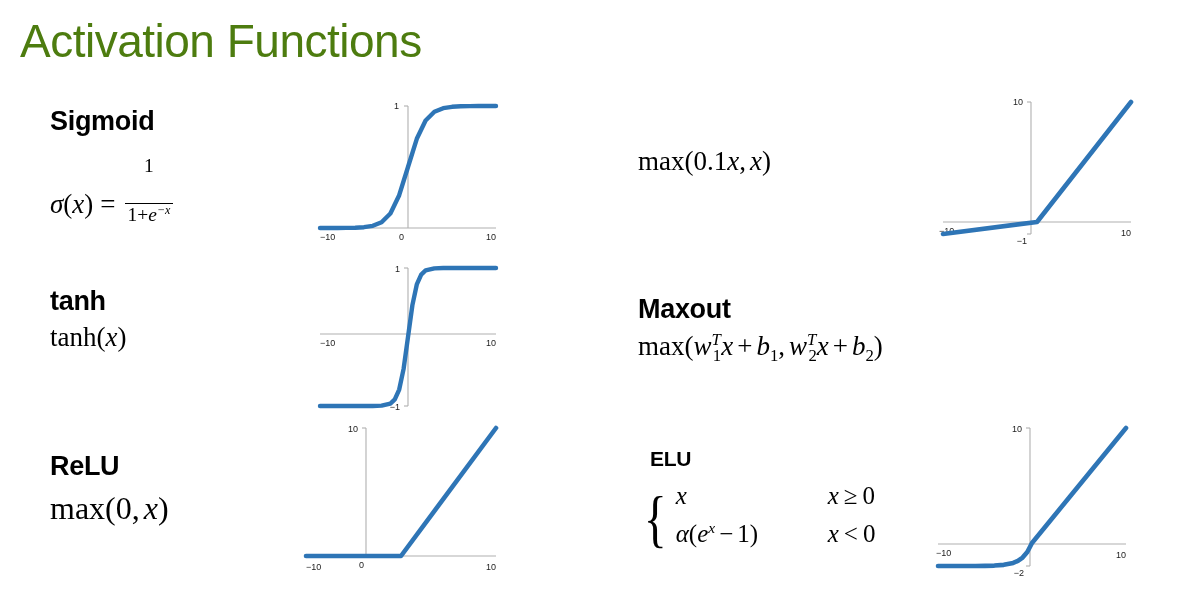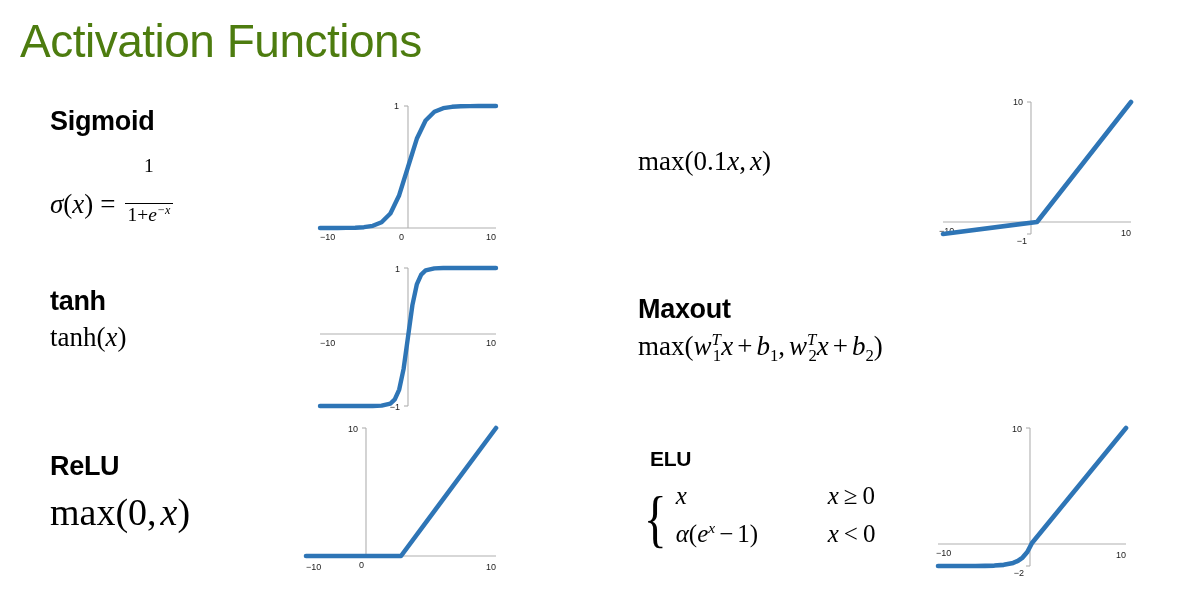--- a/index.html
+++ b/index.html
@@ -149,21 +149,21 @@
       <text class="tick-label" x="84" y="14" text-anchor="end">1</text>
       <text class="tick-label" x="84" y="152" text-anchor="end">−1</text>
       <text class="tick-label" x="4" y="88" text-anchor="start">−10</text>
       <text class="tick-label" x="180" y="88" text-anchor="end">10</text>
       <path class="curve" id="tanh-curve" stroke="#2e75b6" stroke-width="4.4" d="M4.00,148.00 L21.60,148.00 L39.20,147.99 L48.00,147.99 L56.80,147.95 L65.60,147.66 L74.40,145.52 L78.80,141.45 L83.20,131.55 L87.60,110.88 L92.00,79.00 L96.40,47.12 L100.80,26.45 L105.20,16.55 L109.60,12.48 L118.40,10.34 L127.20,10.05 L136.00,10.01 L144.80,10.01 L162.40,10.00 L180.00,10.00"></path>
     </svg>
   </div>
 
   <div class="fn-name" style="left:50px; top:451px;">ReLU</div>
 
-  <div class="fn-formula" style="left:50px; top:490px; font-size:38px;">
+  <div class="fn-formula" style="left:50px; top:490px; font-size:32px;">
     <span class="mathrm">max</span><span class="mathrm">(</span><span class="mathrm">0</span><span class="mathrm" style="padding-right:4px;">,</span><span class="mathvar">x</span><span class="mathrm">)</span>
   </div>
 
   <div class="plot" style="left:300px; top:418px;">
     <svg width="210" height="160" viewBox="0 0 210 160" aria-label="relu plot">
       <path class="axis-line" d="M6,138 L196,138" stroke="#b0b0b0"></path>
       <path class="axis-line" d="M66,138 L66,10" stroke="#b0b0b0"></path>
       <path class="axis-line" d="M62,10 L66,10" stroke="#b0b0b0"></path>
       <text class="tick-label" x="58" y="14" text-anchor="end">10</text>
       <text class="tick-label" x="6" y="152" text-anchor="start">−10</text>

